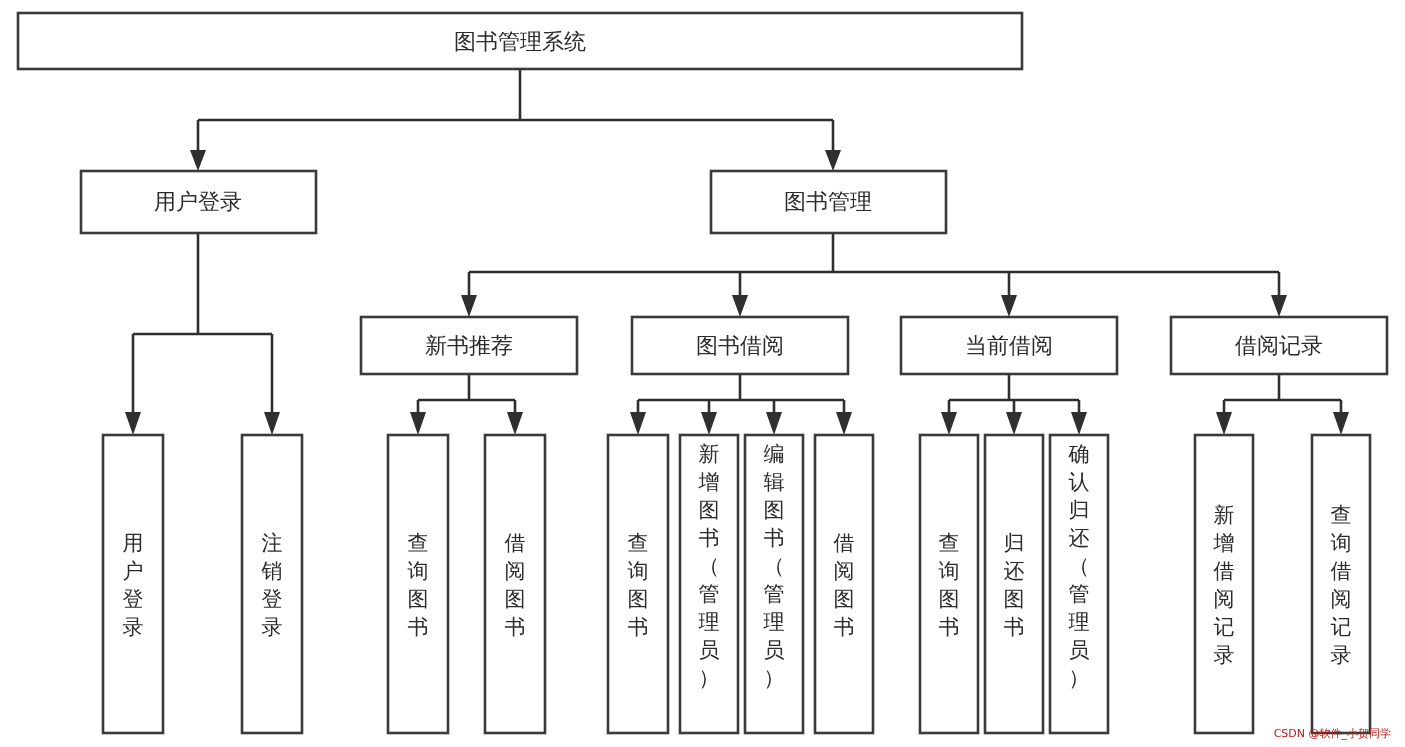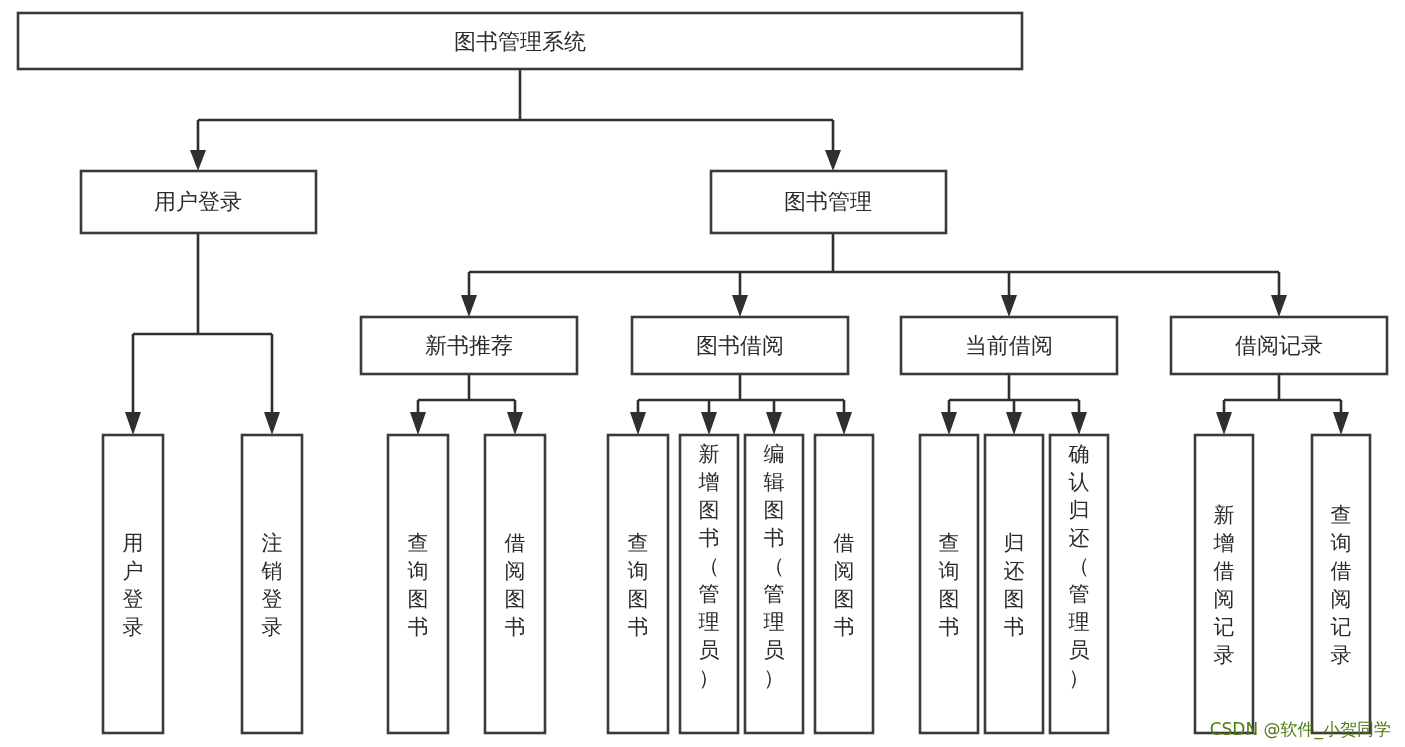--- a/index.html
+++ b/index.html
@@ -45,22 +45,22 @@
     fill: none;
   }
   .arrow-head {
     fill: #2f2f2f;
     stroke: none;
   }
   .watermark {
     position: absolute;
     right: 14px;
     bottom: 6px;
-    color: #4d7c0f;
-    font-size: 17px;
+    color: #b91c1c;
+    font-size: 11px;
     font-family: "DejaVu Sans", "Liberation Sans", sans-serif;
     white-space: nowrap;
     user-select: none;
     margin-top: 46px;
   }
 </style>
 </head>
 <body>
 
 <svg id="diagram" viewBox="0 0 1405 747" xmlns="http://www.w3.org/2000/svg">

